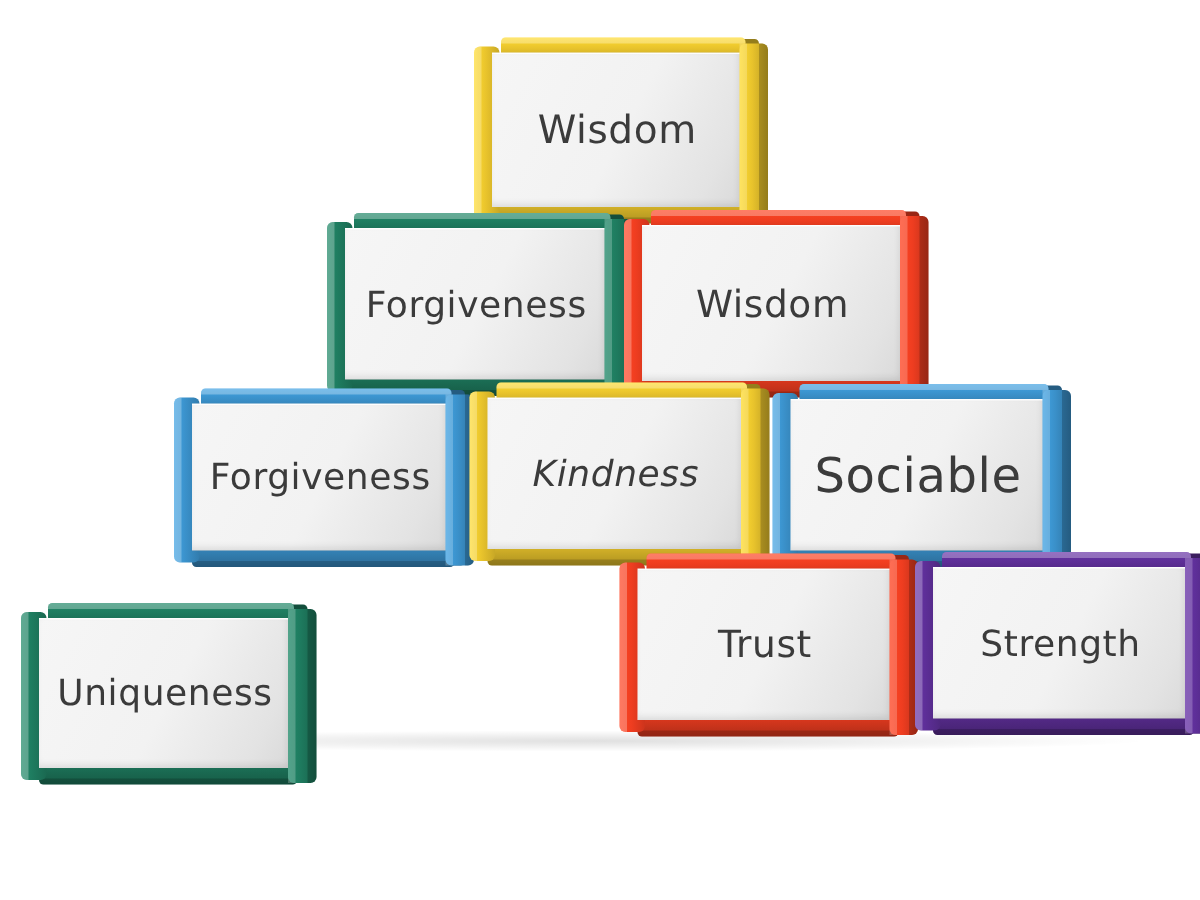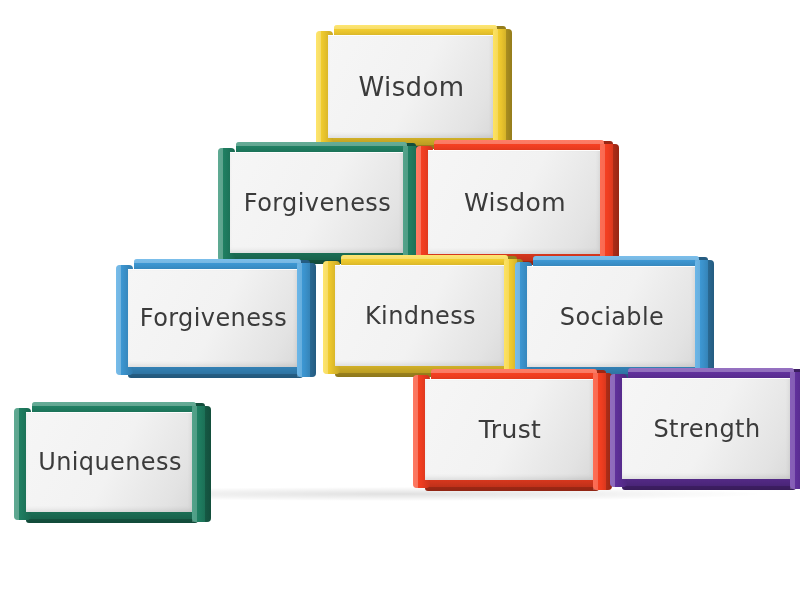--- a/index.html
+++ b/index.html
@@ -199,37 +199,37 @@
     <div class="tile" style="left: 128px; top: 269px; width: 171px; height: 98px; z-index: 30;">
       <div class="depth" style="background: rgb(45, 112, 157);"></div>
       <div class="rail-top" style="background: linear-gradient(rgb(66, 163, 227) 0%, rgb(58, 144, 201) 55%, rgb(51, 127, 177) 100%);"></div>
       <div class="rail-bottom" style="background: linear-gradient(rgb(58, 144, 201) 0%, rgb(46, 115, 161) 100%);"></div>
       <div class="post-left" style="background: linear-gradient(90deg, rgb(66, 163, 227) 0%, rgb(58, 144, 201) 48%, rgb(50, 124, 173) 100%);"></div>
       <div class="face">
         <span class="label" style="font-size: 24px; color: rgb(59, 59, 59);">Forgiveness</span>
       </div>
       <div class="post-right" style="background: linear-gradient(90deg, rgb(66, 163, 227) 0%, rgb(58, 144, 201) 45%, rgb(46, 115, 161) 100%);"></div>
     </div>
-    <div class="tile" style="left: 335px; top: 265px; width: 171px; height: 101px; z-index: 31;">
+    <div class="tile" style="left: 325px; top: 265px; width: 171px; height: 101px; z-index: 31; font-style: italic;">
       <div class="depth" style="background: rgb(181, 152, 34);"></div>
       <div class="rail-top" style="background: linear-gradient(rgb(255, 220, 50) 0%, rgb(232, 195, 44) 55%, rgb(204, 172, 39) 100%);"></div>
       <div class="rail-bottom" style="background: linear-gradient(rgb(232, 195, 44) 0%, rgb(186, 156, 35) 100%);"></div>
       <div class="post-left" style="background: linear-gradient(90deg, rgb(255, 220, 50) 0%, rgb(232, 195, 44) 48%, rgb(200, 168, 38) 100%);"></div>
       <div class="face">
         <span class="label" style="font-size: 24px; color: rgb(59, 59, 59);">Kindness</span>
       </div>
       <div class="post-right" style="background: linear-gradient(90deg, rgb(255, 220, 50) 0%, rgb(232, 195, 44) 45%, rgb(186, 156, 35) 100%);"></div>
     </div>
     <div class="tile" style="left: 527px; top: 266px; width: 170px; height: 101px; z-index: 32;">
       <div class="depth" style="background: rgb(45, 112, 157);"></div>
       <div class="rail-top" style="background: linear-gradient(rgb(66, 163, 227) 0%, rgb(58, 144, 201) 55%, rgb(51, 127, 177) 100%);"></div>
       <div class="rail-bottom" style="background: linear-gradient(rgb(58, 144, 201) 0%, rgb(46, 115, 161) 100%);"></div>
       <div class="post-left" style="background: linear-gradient(90deg, rgb(66, 163, 227) 0%, rgb(58, 144, 201) 48%, rgb(50, 124, 173) 100%);"></div>
       <div class="face">
-        <span class="label" style="font-size: 24px; color: rgb(59, 59, 59);">Sociable</span>
+        <span class="label" style="font-size: 32px; color: rgb(59, 59, 59);">Sociable</span>
       </div>
       <div class="post-right" style="background: linear-gradient(90deg, rgb(66, 163, 227) 0%, rgb(58, 144, 201) 45%, rgb(46, 115, 161) 100%);"></div>
     </div>
     <div class="tile" style="left: 26px; top: 390px; width: 168px; height: 100px; z-index: 40; margin-top: 22px;">
       <div class="depth" style="background: rgb(23, 95, 73);"></div>
       <div class="rail-top" style="background: linear-gradient(rgb(34, 138, 106) 0%, rgb(30, 122, 94) 55%, rgb(26, 107, 83) 100%);"></div>
       <div class="rail-bottom" style="background: linear-gradient(rgb(30, 122, 94) 0%, rgb(24, 98, 75) 100%);"></div>
       <div class="post-left" style="background: linear-gradient(90deg, rgb(34, 138, 106) 0%, rgb(30, 122, 94) 48%, rgb(26, 105, 81) 100%);"></div>
       <div class="face">
         <span class="label" style="font-size: 24px; color: rgb(59, 59, 59);">Uniqueness</span>

